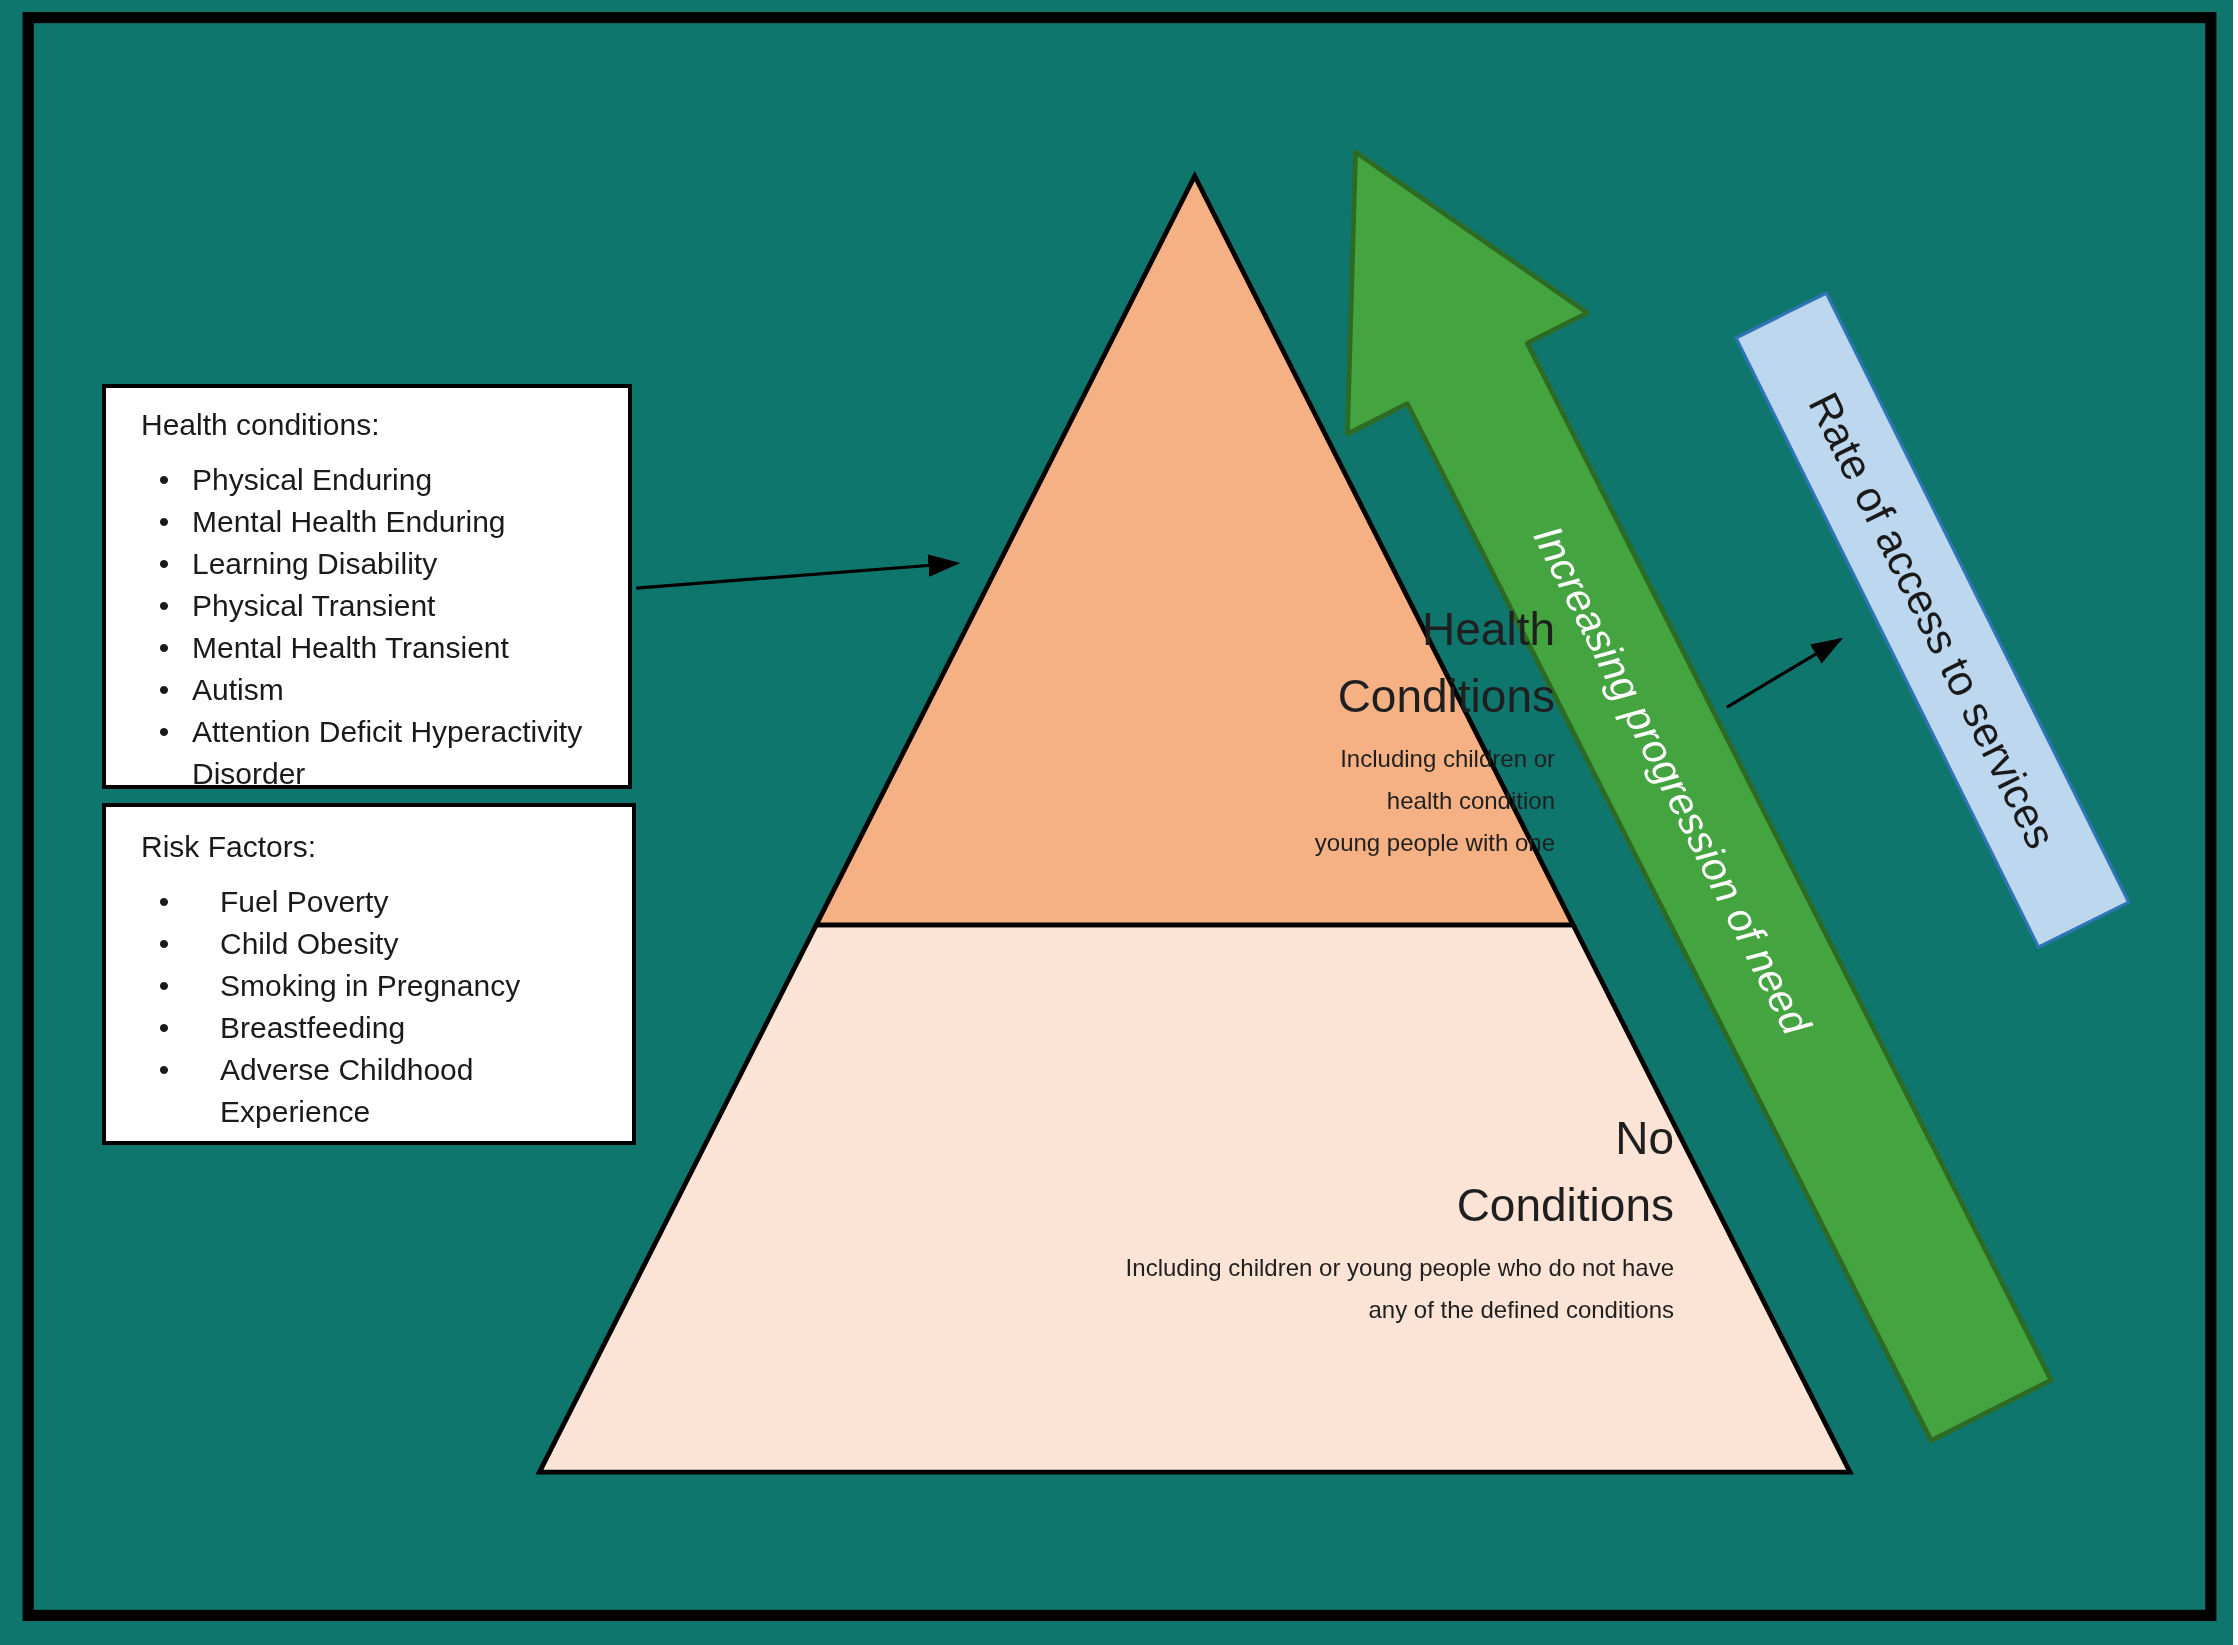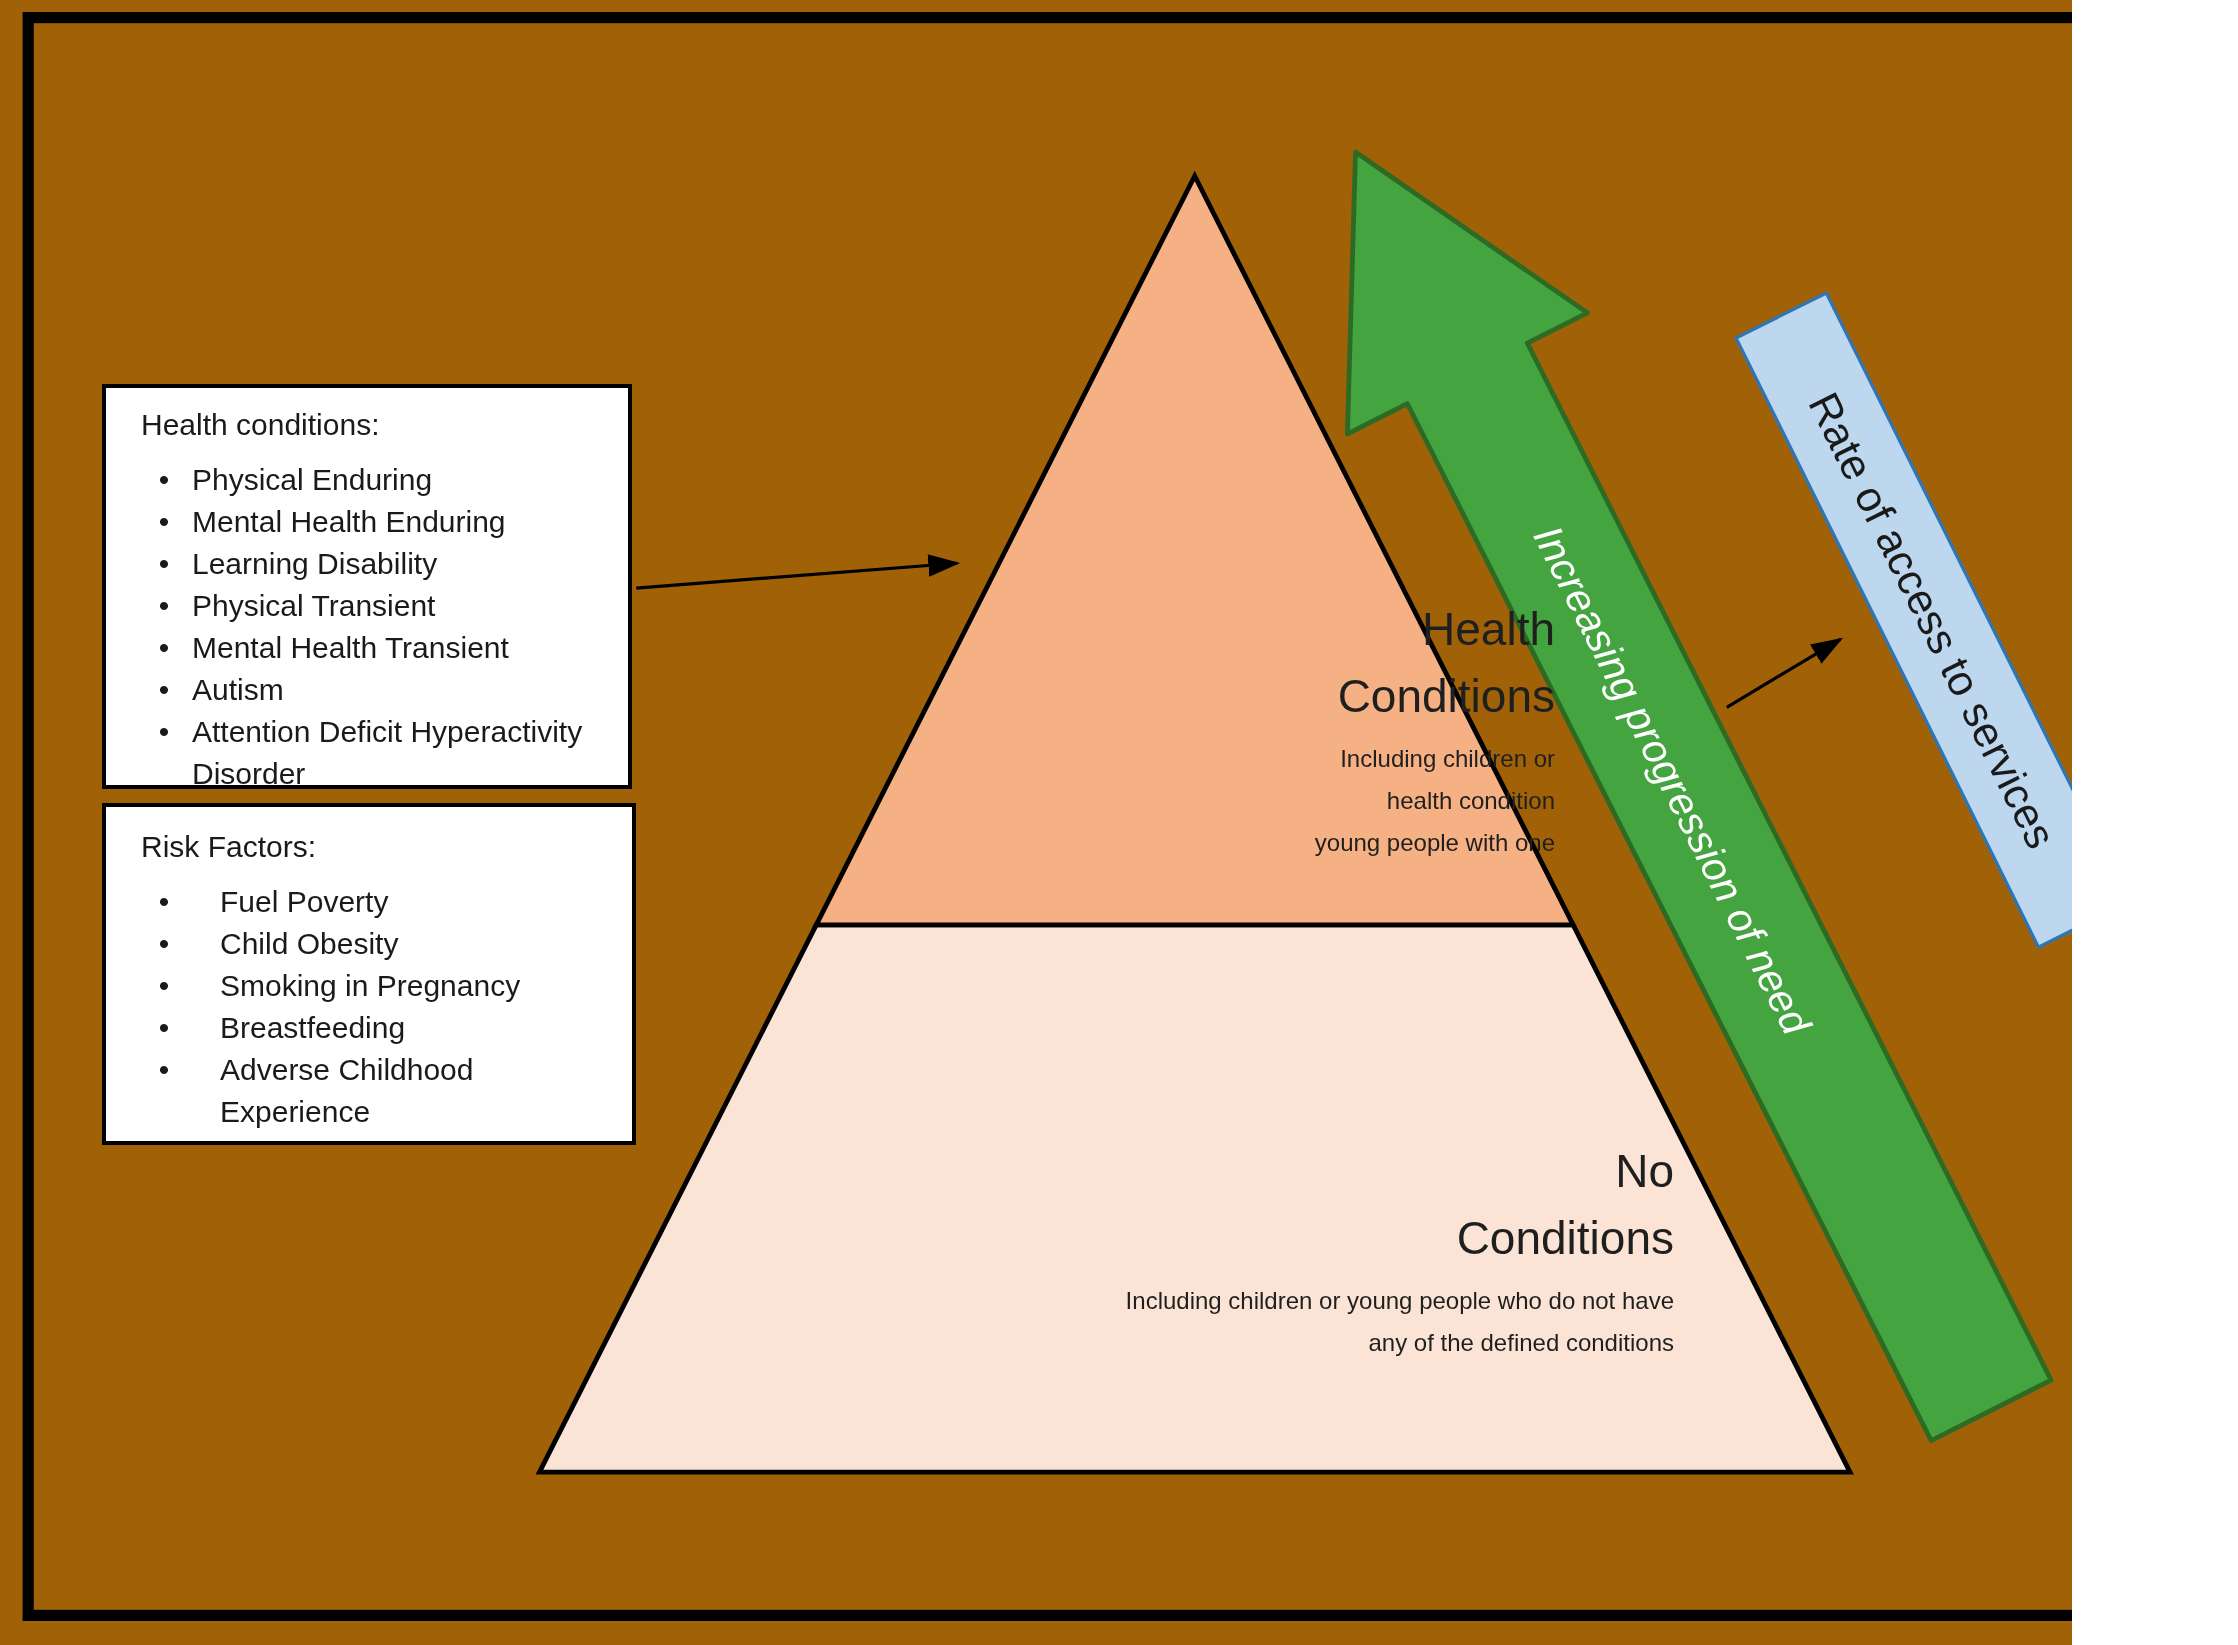--- a/index.html
+++ b/index.html
@@ -1,20 +1,20 @@
 <!DOCTYPE html>
 <html style="font-size:12.8px"><head>
 <meta charset="utf-8">
 <style>
   html, body { margin: 0; padding: 0; background: #ffffff; }
   .stage {
     position: relative;
-    width: 2072px;
+    width: 2233px;
     height: 1645px;
-    background: #a16207;
+    background: #0f766e;
     overflow: hidden;
     font-family: "Liberation Sans", sans-serif;
     color: #111111;
   }
   .stage svg.layer {
     position: absolute;
     left: 0; top: 0;
     width: 2239px; height: 1645px;
   }
   
@@ -42,21 +42,21 @@
   
   .tier-label {
     position: absolute;
     text-align: right;
     color: #1f1f1f;
     pointer-events: none;
   }
   .tier-label .tier-title { font-size: 46px; line-height: 67px; }
   .tier-label .tier-body  { margin-top: 8px; font-size: 24px; line-height: 42px; }
   .tier-label.top    { left: 835px; top: 596px;  width: 720px; }
-  .tier-label.bottom { left: 714px;  top: 1138px; width: 960px; }
+  .tier-label.bottom { left: 714px;  top: 1105px; width: 960px; }
   
   .rot-label {
     position: absolute;
     display: flex;
     align-items: center;
     justify-content: center;
     white-space: nowrap;
     pointer-events: none;
   }
   .green-arrow-label {

